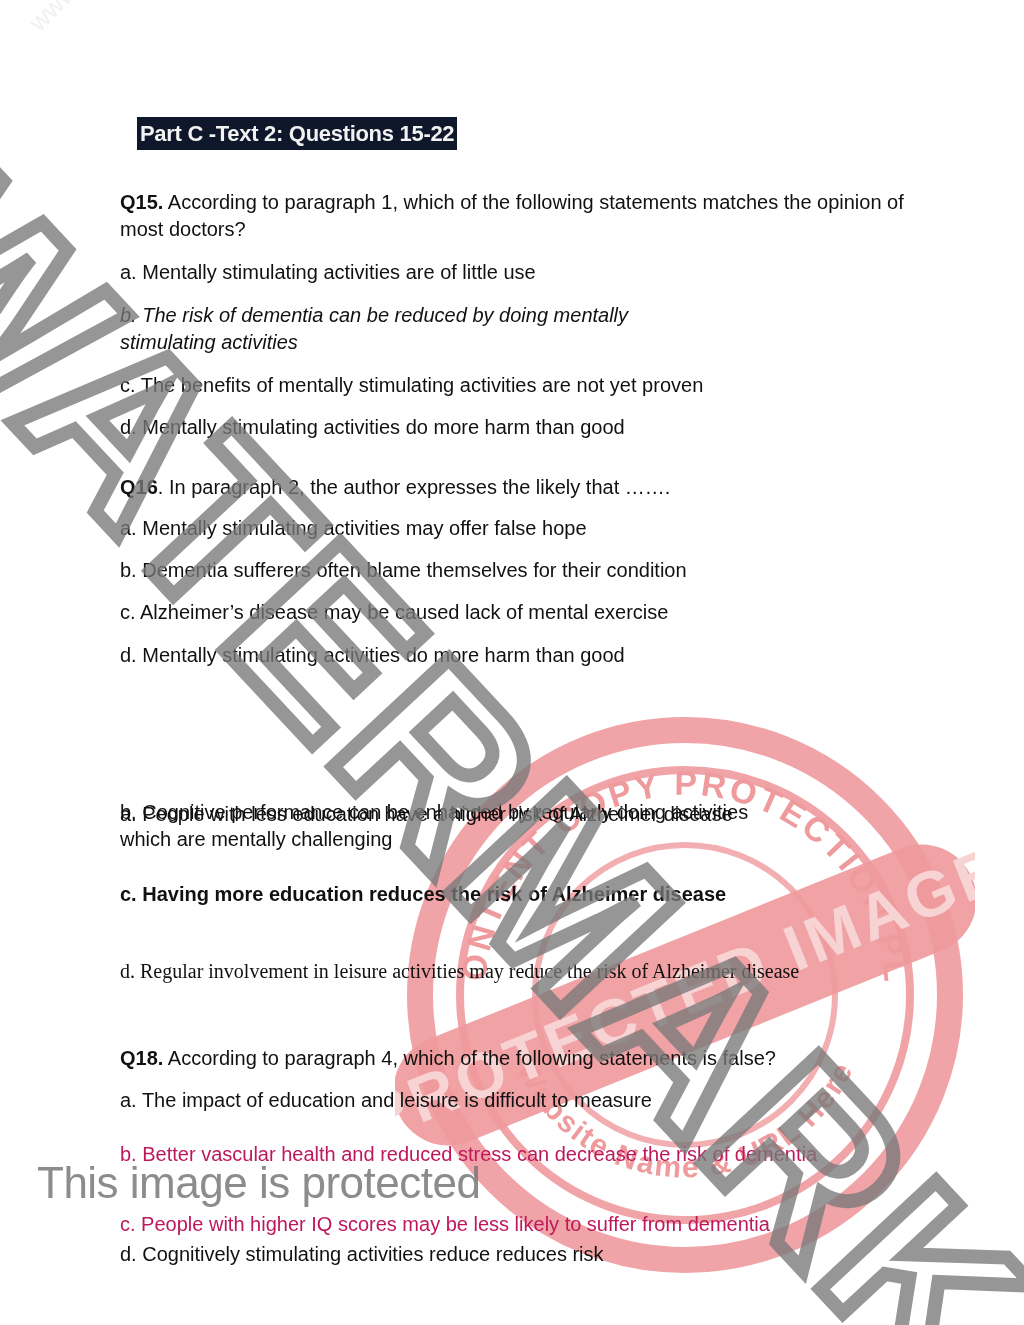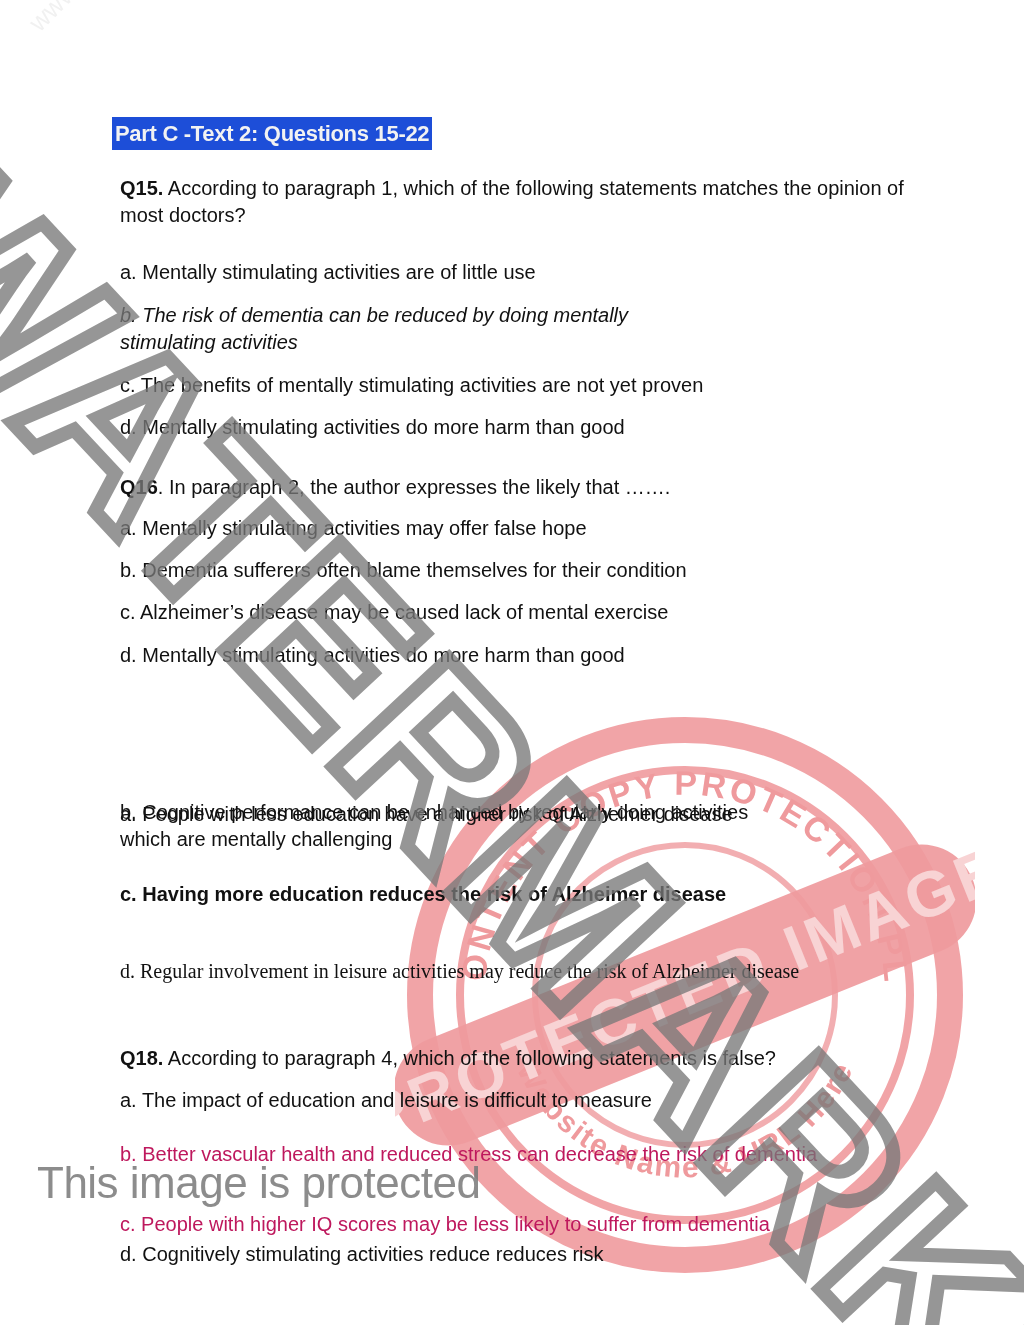--- a/index.html
+++ b/index.html
@@ -34,24 +34,24 @@
       pointer-events: none;
       z-index: 1;
     }
     .wm-grid span {
       font-size: 26px;
       color: rgba(150,150,150,0.13);
       white-space: nowrap;
     }
     .header-bar {
       position: absolute;
-      left: 112px; top: 117px;
+      left: 137px; top: 117px;
       height: 33px;
       padding: 0 3px;
-      background: #1d4ed8;
+      background: #0f172a;
       color: #f2f2f2;
       font-weight: bold;
       font-size: 22px;
       line-height: 33px;
       letter-spacing: -0.3px;
       z-index: 3;
     }
     .block {
       position: absolute;
       left: 120px;
@@ -142,21 +142,21 @@
       <textPath href="#ringBottom" startOffset="50%" text-anchor="middle">Website Name &amp; URL Here</textPath>
     </text>
     <g transform="rotate(-22 290 290)">
       <rect x="-20" y="235" width="620" height="110" rx="55" fill="#ef9a9d" opacity="0.92"></rect>
       <text x="290" y="310" text-anchor="middle" font-family="Liberation Sans, sans-serif" font-weight="bold" font-size="64" fill="#f8d3d4" letter-spacing="4">PROTECTED IMAGE</text>
     </g>
   </svg>
 
   <div class="header-bar">Part C -Text 2: Questions 15-22</div>
 
-  <div class="block" style="top:175px;">
+  <div class="block" style="top:189px;">
     <span class="qnum">Q15.</span><span> According to paragraph 1, which of the following statements matches the  opinion of most doctors?</span>
   </div>
   <div class="block" style="top:259px;">a. Mentally stimulating activities are of little use</div>
   <div class="block" style="top:302px; width:600px;font-style:italic;">b. The risk of dementia can be reduced by doing mentally stimulating  activities</div>
   <div class="block" style="top:372px;">c. The benefits of mentally stimulating activities are not yet proven</div>
   <div class="block" style="top:414px;">d. Mentally stimulating activities do more harm than good</div>
 
   <div class="block" style="top:474px;">
     <span class="qnum">Q16</span><span>. In paragraph 2, the author expresses the likely that …….</span>
   </div>

